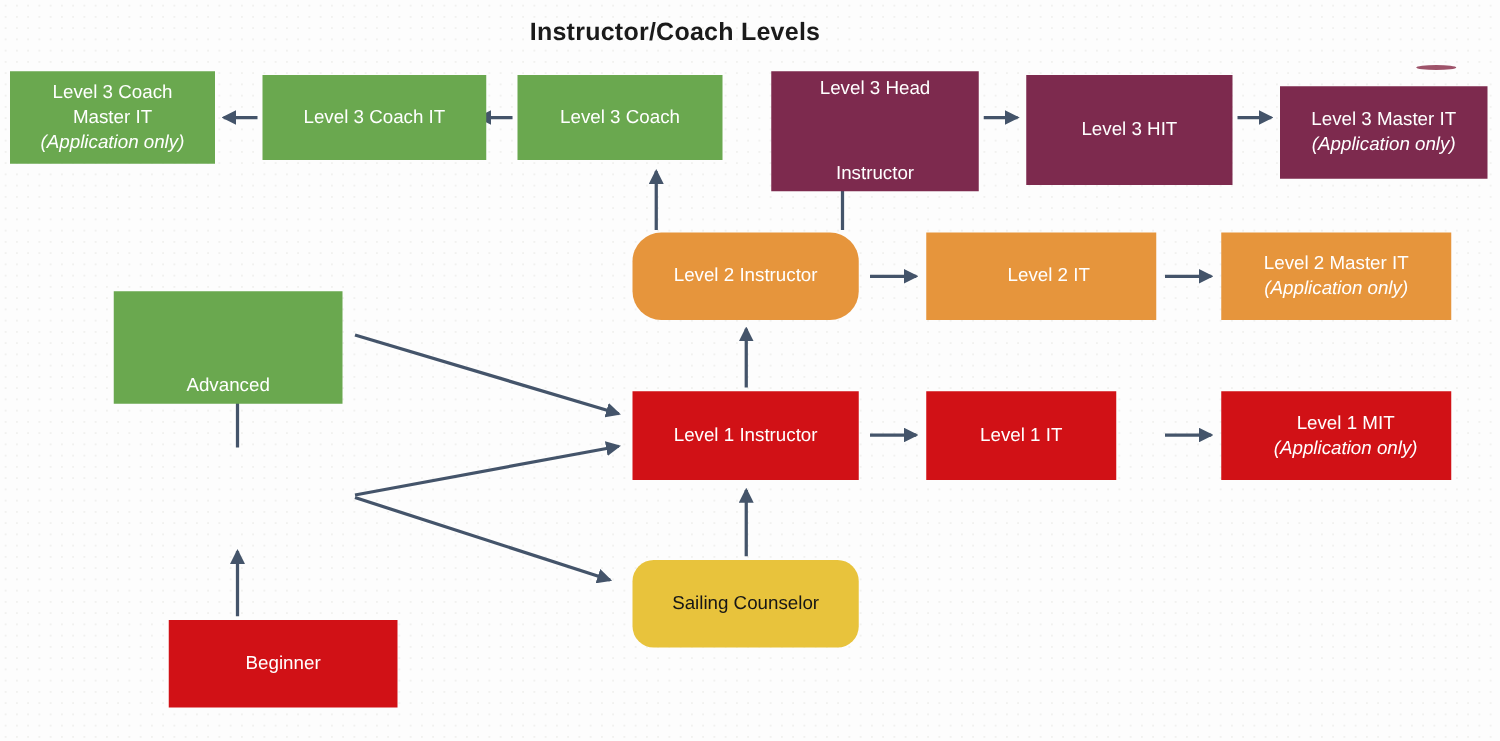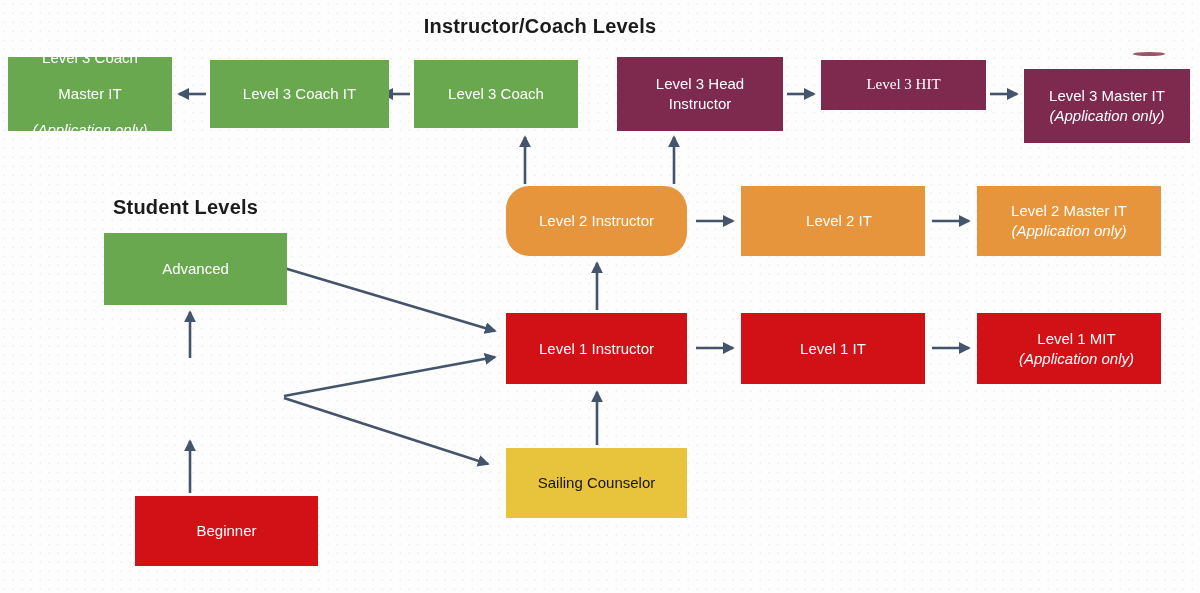--- a/index.html
+++ b/index.html
@@ -24,25 +24,25 @@
   .main-title { left: 300px; top: 15px; width: 480px; text-align: center; }
   .student-title { left: 113px; top: 196px; }
   .node {
     position: absolute; z-index: 2;
     display: flex; flex-direction: column; align-items: center; justify-content: center;
     text-align: center; color: #ffffff; font-size: 15px; line-height: 1.32;
     box-sizing: border-box; padding: 4px 8px;
   }
   .node .ln { display: block; }
   .node .note { display: block; font-style: italic; }
-  .green  { background: #6aa84f; gap: 16px; }
+  .green  { background: #6aa84f; }
   .orange { background: #e6953c; }
   .red    { background: #d11116; }
   .maroon { background: #7d2a4e; }
-  .yellow { background: #e8c33c; color: #161616; }
+  .yellow { background: #e8c33c; color: #161616; border-radius: 17px; }
 </style>
 </head>
 <body>
 
 <div class="canvas">
 
   <svg class="arrows" viewBox="0 0 1200 593" xmlns="http://www.w3.org/2000/svg">
     <defs>
       <marker id="ah" viewBox="0 0 10 10" refX="8.5" refY="5" markerWidth="4.6" markerHeight="4.6" orient="auto-start-reverse">
         <path d="M0,0 L10,5 L0,10 z" fill="#44546a"></path>
@@ -64,39 +64,38 @@
       <line x1="190" y1="493" x2="190" y2="441" marker-end="url(#ah)"></line>
       <line x1="190" y1="358" x2="190" y2="312" marker-end="url(#ah)"></line>
       <line x1="284" y1="268" x2="495" y2="331" marker-end="url(#ah)"></line>
       <line x1="284" y1="396" x2="495" y2="357" marker-end="url(#ah)"></line>
       <line x1="284" y1="398" x2="488" y2="464" marker-end="url(#ah)"></line>
     </g>
     <ellipse cx="1149" cy="54" rx="16" ry="2" fill="#8d3550" opacity="0.85"></ellipse>
   </svg>
 
   <div class="heading main-title">Instructor/Coach Levels</div>
-  <div class="heading student-title">Student Levels</div>
 
   <div class="node green" style="left:8px; top:57px; width:164px; height:74px;">
     <span class="ln">Level 3 Coach</span>
     <span class="ln">Master IT</span>
     <span class="note">(Application only)</span>
   </div>
   <div class="node green" style="left:210px; top:60px; width:179px; height:68px;">
     <span class="ln">Level 3 Coach IT</span>
   </div>
   <div class="node green" style="left:414px; top:60px; width:164px; height:68px;">
     <span class="ln">Level 3 Coach</span>
   </div>
 
-  <div class="node maroon" style="left:617px; top:57px; width:166px; height:74px;">
+  <div class="node maroon" style="left:617px; top:57px; width:166px; height:96px;justify-content:space-between;">
     <span class="ln">Level 3 Head</span>
     <span class="ln">Instructor</span>
   </div>
-  <div class="node maroon" style="left:821px; top:60px; width:165px; height:50px;font-family:Liberation Serif, serif;">
+  <div class="node maroon" style="left:821px; top:60px; width:165px; height:88px;">
     <span class="ln">Level 3 HIT</span>
   </div>
   <div class="node maroon" style="left:1024px; top:57px; width:166px; height:74px;margin-top:12px;">
     <span class="ln">Level 3 Master IT</span>
     <span class="note">(Application only)</span>
   </div>
 
   <div class="node orange" style="left:506px; top:186px; width:181px; height:70px;border-radius:23px;">
     <span class="ln">Level 2 Instructor</span>
   </div>
@@ -104,29 +103,29 @@
     <span class="ln">Level 2 IT</span>
   </div>
   <div class="node orange" style="left:977px; top:186px; width:184px; height:70px;">
     <span class="ln">Level 2 Master IT</span>
     <span class="note">(Application only)</span>
   </div>
 
   <div class="node red" style="left:506px; top:313px; width:181px; height:71px;">
     <span class="ln">Level 1 Instructor</span>
   </div>
-  <div class="node red" style="left:741px; top:313px; width:184px; height:71px;">
+  <div class="node red" style="left:741px; top:313px; width:152px; height:71px;">
     <span class="ln">Level 1 IT</span>
   </div>
   <div class="node red" style="left:977px; top:313px; width:184px; height:71px;padding-left:23px;">
     <span class="ln">Level 1 MIT</span>
     <span class="note">(Application only)</span>
   </div>
 
-  <div class="node green" style="left:104px; top:233px; width:183px; height:72px;">
+  <div class="node green" style="left:91px; top:233px; width:183px; height:90px;justify-content:flex-end;">
     <span class="ln">Advanced</span>
   </div>
   <div class="node red" style="left:99px; top:496px; width:183px; height:70px;margin-left:36px;">
     <span class="ln">Beginner</span>
   </div>
 
   <div class="node yellow" style="left:506px; top:448px; width:181px; height:70px;">
     <span class="ln">Sailing Counselor</span>
   </div>
 

